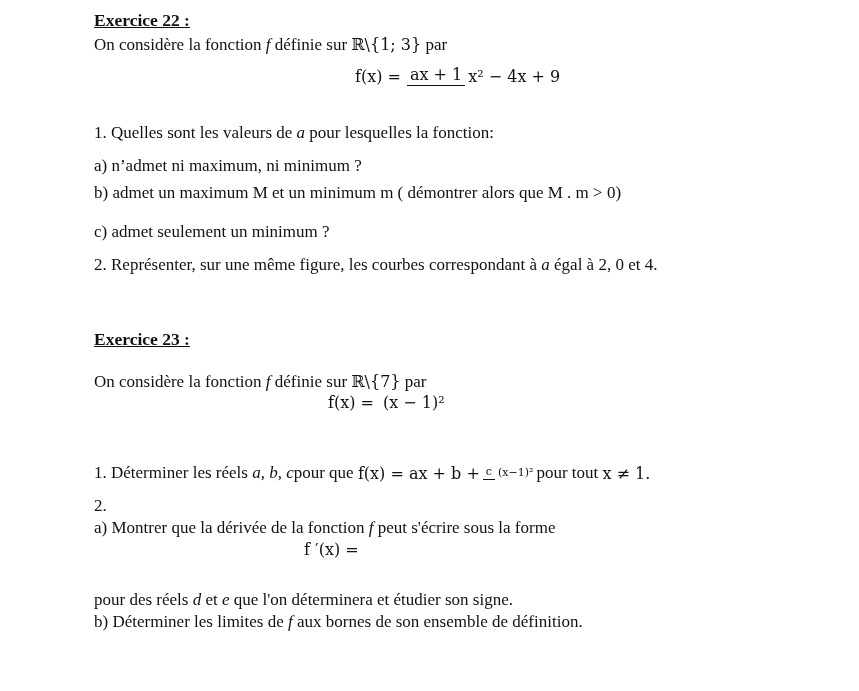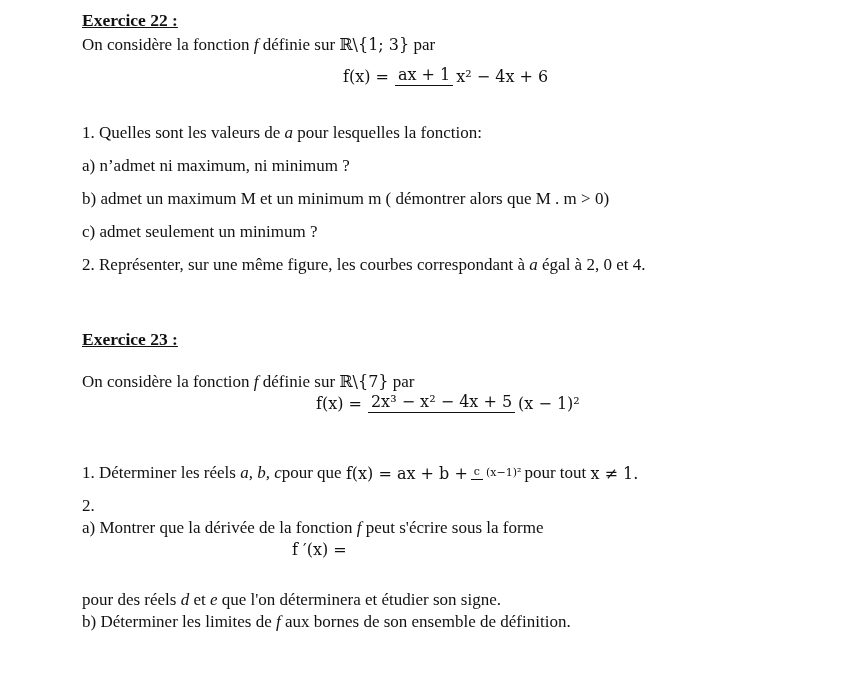--- a/index.html
+++ b/index.html
@@ -1,59 +1,58 @@
 <!DOCTYPE html>
 <html><head>
 <meta charset="utf-8">
 <style>
   html, body { margin: 0; padding: 0; background: #ffffff; }
   body { width: 859px; height: 691px; position: relative; overflow: hidden;
          font-family: "Liberation Serif", serif; color: #111; font-size: 17px; }
-  .abs { position: absolute; white-space: nowrap; }
+  .abs { position: absolute; white-space: nowrap; margin-left: 12px; }
   .title { font-weight: bold; text-decoration: underline; font-size: 17.5px; }
   .i { font-style: italic; }
   .math { font-family: "DejaVu Serif", serif; font-size: 16px; }
   .frac { display: inline-flex; flex-direction: row; align-items: center; vertical-align: middle; }
   .frac .num { padding: 0 3px 1px 3px; border-bottom: 1.3px solid #111; line-height: 1.15; }
   .frac .den { padding: 1px 3px 0 3px; line-height: 1.15; }
   .eq { display: flex; align-items: center; gap: 6px; }
   .small-frac { font-size: 11px; }
 </style>
 </head>
 <body>
 
 <div class="abs title" style="left:82px; top:10px;">Exercice 22 :</div>
 <div class="abs" style="left:82px; top:35px;">
   <span>On considère la fonction </span><span class="i">f</span><span> définie sur </span><span class="math up" style="font-style:normal">ℝ\{1; 3}</span><span> par</span>
 </div>
 <div class="abs eq math" style="left:343px; top:66px;">
   <span>f(x) =</span>
   <span class="frac">
     <span class="num">ax + 1</span>
-    <span class="den">x² − 4x + 6</span>
+    <span class="den">x² − 4x + 9</span>
   </span>
 </div>
 <div class="abs" style="left:82px; top:123px;font-family:Liberation Serif, serif;">
   <span>1. Quelles sont les valeurs de </span><span class="i">a</span><span> pour lesquelles la fonction:</span>
 </div>
 <div class="abs" style="left:82px; top:156px;">a) n’admet ni maximum, ni minimum ?</div>
-<div class="abs" style="left:82px; top:189px;">b) admet un maximum M et un minimum m ( démontrer alors que M . m &gt; 0)</div>
+<div class="abs" style="left:82px; top:183px;">b) admet un maximum M et un minimum m ( démontrer alors que M . m &gt; 0)</div>
 <div class="abs" style="left:82px; top:222px;">c) admet seulement un minimum ?</div>
 <div class="abs" style="left:82px; top:255px;">
   <span>2. Représenter, sur une même figure, les courbes correspondant à </span><span class="i">a</span><span> égal à 2, 0 et 4.</span>
 </div>
 
 <div class="abs title" style="left:82px; top:329px;">Exercice 23 :</div>
 <div class="abs" style="left:82px; top:372px;">
   <span>On considère la fonction </span><span class="i">f</span><span> définie sur </span><span class="math" style="font-style:normal">ℝ\{7}</span><span>  par</span>
 </div>
 <div class="abs eq math" style="left:316px; top:393px;">
   <span>f(x) =</span>
   <span class="frac">
-    <span class="num">2x³ − x² − 4x + 5</span>
     <span class="den">(x − 1)²</span>
   </span>
 </div>
 <div class="abs" style="left:82px; top:463px; display:flex; align-items:center;">
   <span>1. Déterminer les réels </span>&nbsp;<span class="i">a, b, c</span><span> pour que </span>&nbsp;<span class="math">f(x)  =  ax  +  b  +</span>
   <span class="frac math small-frac" style="margin-left:3px;">
     <span class="num">c</span>
     <span class="den">(x−1)²</span>
   </span>
   <span> pour tout </span>&nbsp;<span class="math">x ≠ 1.</span>

